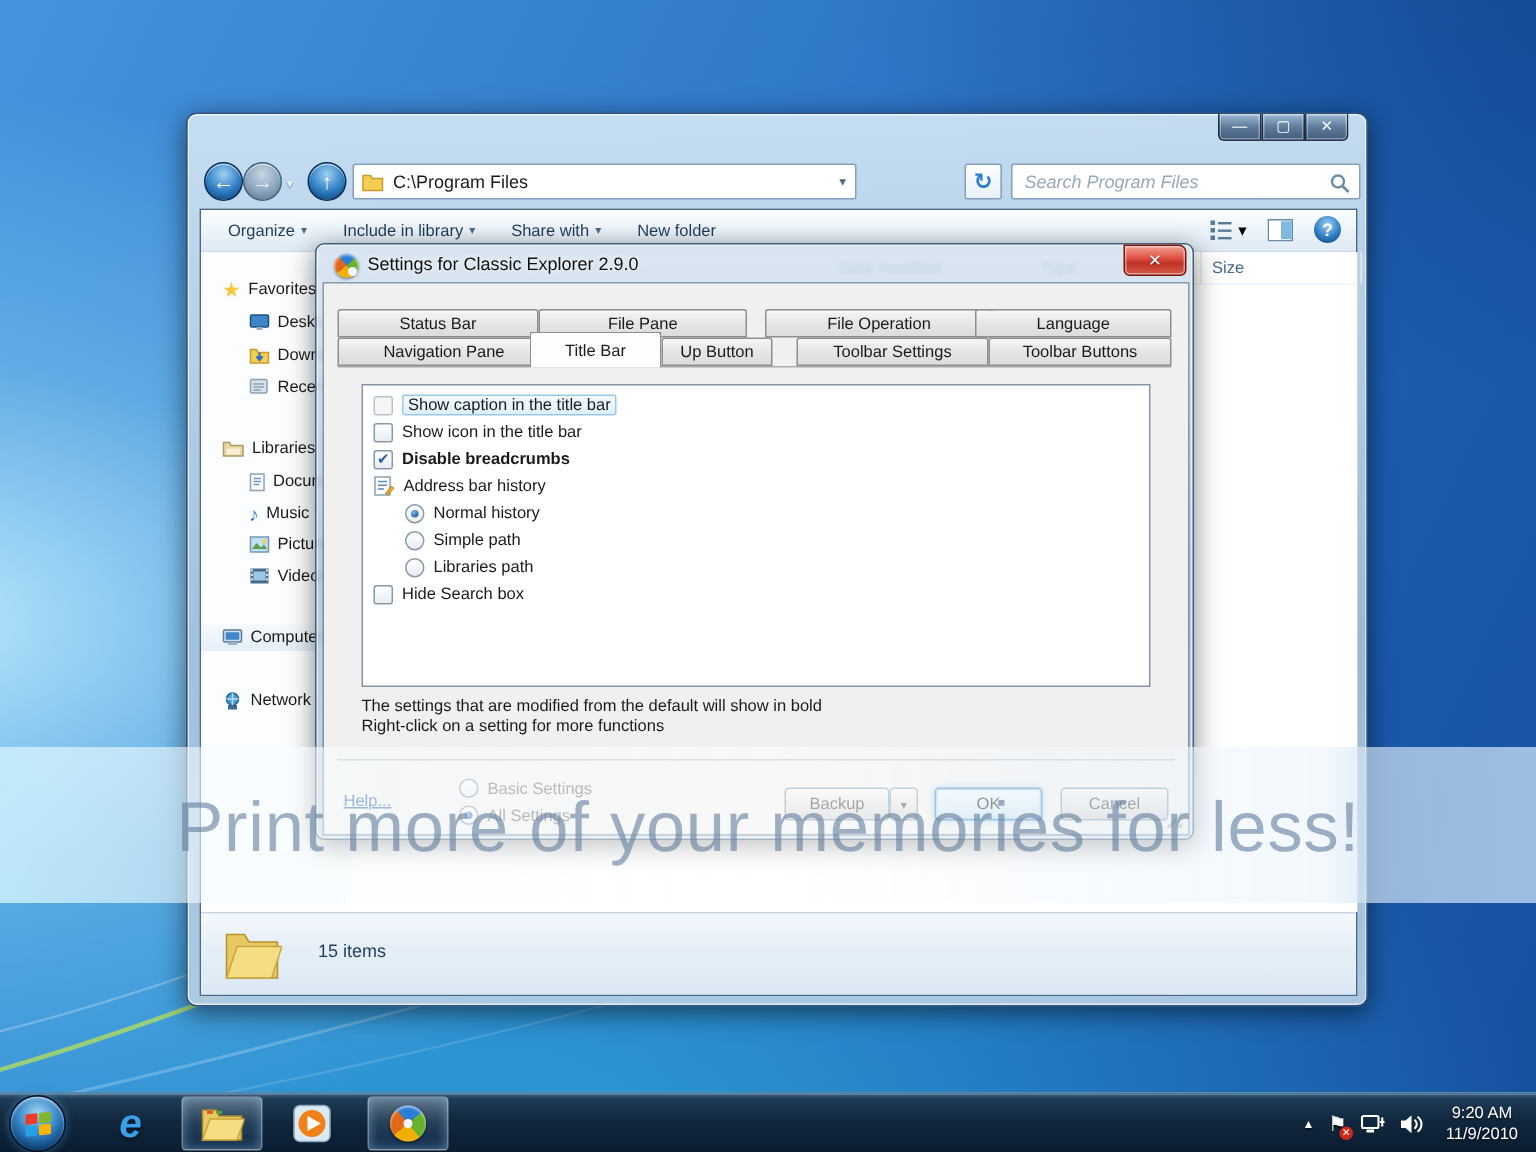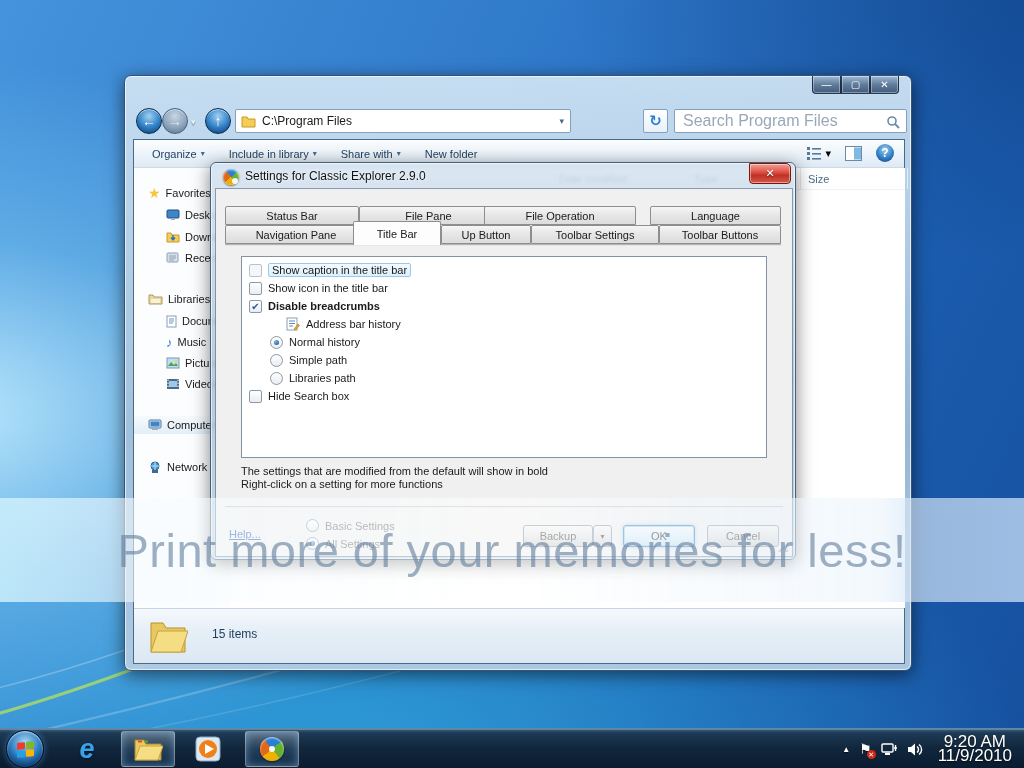--- a/index.html
+++ b/index.html
@@ -42,21 +42,21 @@
   .chev { color:#e8f2fa; font-size:9px; text-shadow:0 1px 1px rgba(0,0,0,.5); }
 
   .field { background:#fff; border:1px solid #84a0bc; border-radius:2px; }
   #addressbar { left:110px; top:33px; width:336px; height:24px; display:flex; align-items:center; }
   #addressbar .txt { margin-left:6px; color:#1a1a1a; font-size:12px; }
   #addressbar .dd { position:absolute; right:6px; color:#4a6a8a; font-size:9px; }
   #refreshbtn { left:518px; top:33px; width:25px; height:24px; display:flex; align-items:center; justify-content:center;
     color:#2a7fd4; font-size:15px; font-weight:bold; background:linear-gradient(#fdfefe,#e8f1f8); }
   #searchbox { left:549px; top:33px; width:233px; height:24px; }
   #searchbox input { width:100%; height:100%; border:none; outline:none; background:transparent;
-    font-family:"Liberation Sans",sans-serif; font-size:16px; color:#ef4444; padding:0 24px 0 8px; }
+    font-family:"Liberation Sans",sans-serif; font-size:12px; font-style:italic; color:#ef4444; padding:0 24px 0 8px; }
   #searchbox input::placeholder { color:#98a8b8; }
   #searchbox svg { position:absolute; right:6px; top:5px; }
 
   #winbody { left:8px; top:63px; width:772px; height:525px; background:#fff; border:1px solid #4a6a8a; }
   #cmdbar { left:0; top:0; width:100%; height:28px;
     background:linear-gradient(180deg,#fbfdfe,#eef5fb 45%,#dfeaf4); border-bottom:1px solid #cddbe8;
     display:flex; align-items:center; }
   .cmditem { color:#1e3c5c; font-size:11px; margin-right:8px; padding:4px 8px; display:flex; align-items:center; gap:4px; }
   .cmditem .arr { font-size:8px; color:#4a6a8a; }
   .cmdicons { position:absolute; right:10px; top:4px; display:flex; align-items:center; gap:14px; }
@@ -137,21 +137,21 @@
     display:flex; align-items:center; justify-content:center; }
   .flag { width:17px; height:15px; display:grid; grid-template-columns:8px 8px; grid-template-rows:7px 7px; gap:1px; transform:skewY(-6deg); }
   .flag i { border-radius:1px; }
   .ietxt { font-size:27px; font-style:italic; font-weight:bold; color:#3aa0e8; text-shadow:0 1px 2px rgba(0,0,0,.5); }
   .pearl { width:24px; height:24px; border-radius:50%;
     background:conic-gradient(from -40deg, #2a7fd4 0 25%, #68b030 25% 50%, #f0b000 50% 75%, #e06818 75% 100%);
     box-shadow:inset 0 1px 2px rgba(255,255,255,.7), 0 1px 2px rgba(0,0,0,.5); position:relative; }
   .pearl::after { content:""; position:absolute; left:9px; top:9px; width:6px; height:6px; border-radius:50%; background:#f4f8fc; }
   #tray { position:absolute; right:0; top:0; height:40px; display:flex; align-items:center; gap:9px; padding-right:8px; }
   .trayglyph { color:#fff; text-shadow:0 1px 1px rgba(0,0,0,.6); }
-  #clock { text-align:center; color:#fff; font-size:17px; line-height:14px; text-shadow:0 1px 2px rgba(0,0,0,.7); padding:0 4px; }
+  #clock { text-align:center; color:#fff; font-size:11px; line-height:14px; text-shadow:0 1px 2px rgba(0,0,0,.7); padding:0 4px; }
 
   svg { display:block; }
 </style>
 </head>
 <body>
 
 <div id="desktop">
   <svg class="bgart" width="1024" height="768">
     <path d="M-10,716 C 90,688 210,642 310,596" stroke="rgba(168,216,104,.85)" stroke-width="3" fill="none"></path>
     <path d="M-10,742 C 180,700 420,636 660,556" stroke="rgba(255,255,255,.22)" stroke-width="2" fill="none"></path>
@@ -338,44 +338,44 @@
       </div>
     <div id="dlgtitle" class="abs">Settings for Classic Explorer 2.9.0</div>
     <div id="dlgclose" class="abs">
         <span>✕</span>
       </div>
 
     <div id="dlgclient" class="abs">
 
       <div class="tab" style="left:9px;   top:17px; width:134px;">Status Bar</div>
       <div class="tab" style="left:143px; top:17px; width:139px;">File Pane</div>
-      <div class="tab" style="left:268px; top:17px; width:152px;">File Operation</div>
+      <div class="tab" style="left:294px; top:17px; width:152px;">File Operation</div>
       <div class="tab" style="left:434px; top:17px; width:131px;">Language</div>
 
       <div class="tab" style="left:9px;   top:36px; width:142px;">Navigation Pane</div>
       <div class="tab active" style="left:137px; top:32px; width:88px; height:24px;">Title Bar</div>
-      <div class="tab" style="left:225px; top:36px; width:90px;">Up Button</div>
+      <div class="tab" style="left:225px; top:36px; width:74px;">Up Button</div>
       <div class="tab" style="left:315px; top:36px; width:128px;">Toolbar Settings</div>
       <div class="tab" style="left:443px; top:36px; width:122px;">Toolbar Buttons</div>
       <div id="paneline"></div>
 
       <div id="listbox">
         <div class="sitem" style="top:4px;">
           <span class="cbx dim"></span>
           <span class="lbl focus">Show caption in the title bar</span>
         </div>
         <div class="sitem" style="top:22px;">
           <span class="cbx"></span>
           <span class="lbl">Show icon in the title bar</span>
         </div>
         <div class="sitem" style="top:40px;">
           <span class="cbx">✔</span>
           <span class="lbl bold">Disable breadcrumbs</span>
         </div>
-        <div class="sitem" style="top:58px;margin-left:37px;">
+        <div class="sitem" style="top:58px;">
           <svg width="14" height="14" viewBox="0 0 14 14">
             <rect x="1" y="1" width="10" height="12" fill="#fff" stroke="#8aa0b4"></rect>
             <path d="M3,4 h6 M3,6.5 h6 M3,9 h4" stroke="#5a8ac0"></path>
             <path d="M8,12 L12,7 L13.5,8.5 L9.5,13 Z" fill="#e8a828" stroke="#a87818" stroke-width=".6"></path>
           </svg>
           <span class="lbl">Address bar history</span>
         </div>
         <div class="sitem" style="left:28px; top:76px;">
           <span class="rad">
               <span class="dot"></span>

